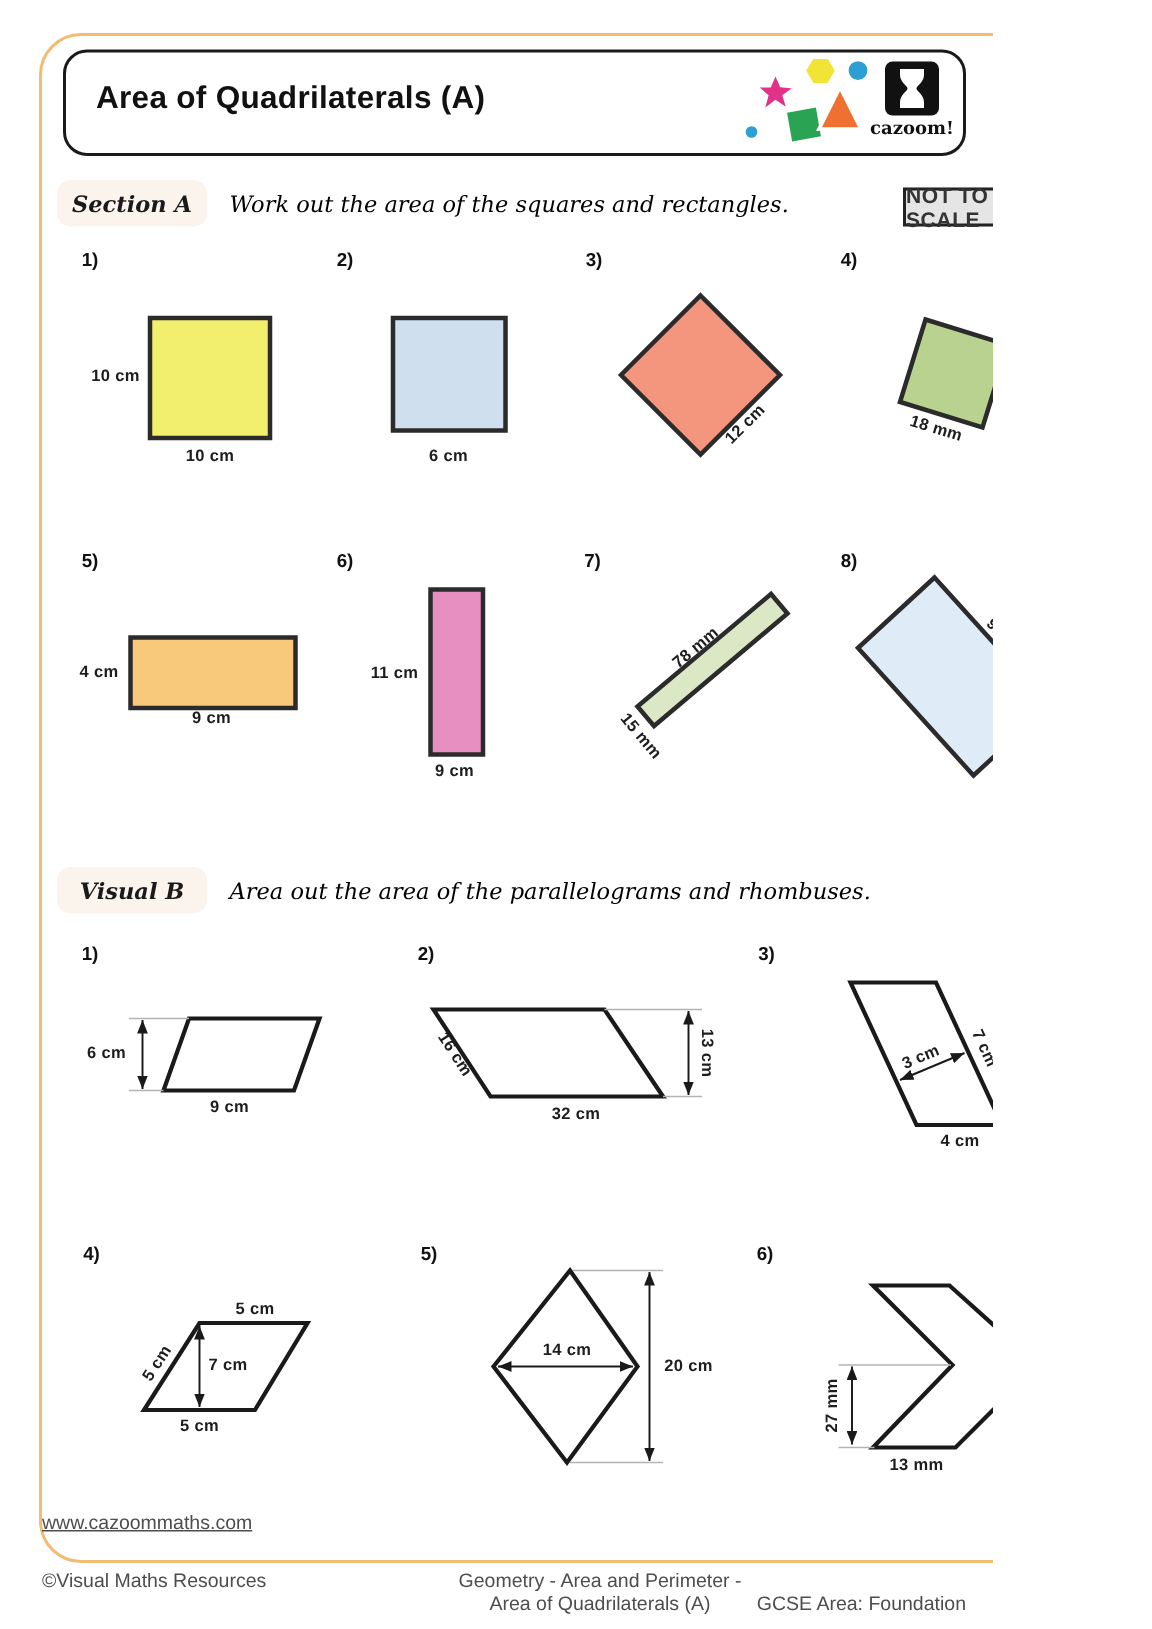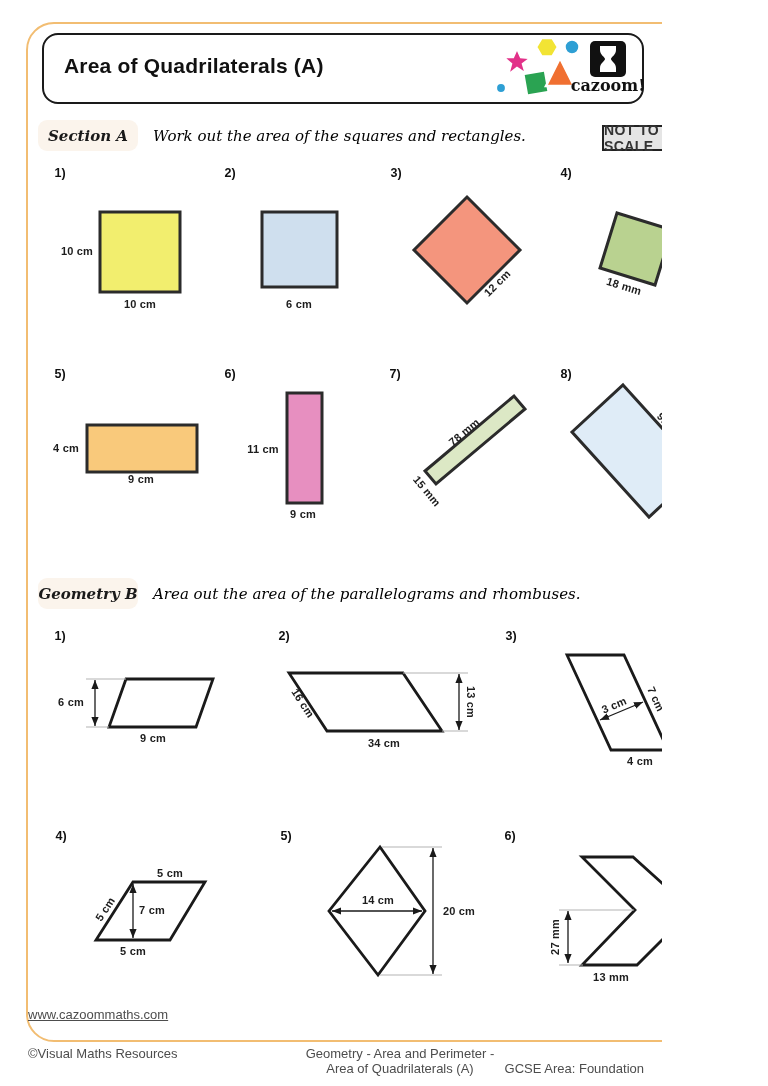--- a/index.html
+++ b/index.html
@@ -8,21 +8,21 @@
   #frame{position:absolute;left:26px;top:22px;width:712px;height:1016px;
          border:2.5px solid #f2bd72;border-radius:28px;}
   
   #titlebox{position:absolute;left:42px;top:33px;width:598px;height:67px;
             border:2.5px solid #1a1a1a;border-radius:16px;background:#fff;}
   #title{position:absolute;left:64px;top:66px;transform:translateY(-50%);
          font-size:21px;font-weight:700;color:#111;letter-spacing:.2px;}
   #cluster{position:absolute;left:492px;top:36px;}
   #logobox{position:absolute;left:590px;top:41px;width:36px;height:36px;background:#111;border-radius:5px;}
   #brand{position:absolute;left:608px;top:85px;transform:translate(-50%,-50%);
-         font-family:"DejaVu Serif",serif;font-weight:700;font-size:16px;color:#111;}
+         font-family:"DejaVu Serif",serif;font-weight:700;font-size:12px;color:#111;}
   #girl{position:absolute;left:660px;top:20px;}
   
   .seclabel{position:absolute;width:100px;height:31px;background:#fbf4ec;border-radius:9px;
             display:flex;align-items:center;justify-content:center;
             font-family:"DejaVu Serif",serif;font-style:italic;font-weight:700;font-size:15px;color:#1a1a1a;}
   .instruction{position:absolute;font-family:"DejaVu Serif",serif;font-style:italic;
                font-size:15px;color:#000000;transform:translateY(-50%);}
   #nts{position:absolute;left:602px;top:125px;width:91px;height:22px;border:2px solid #222;
        display:flex;align-items:center;justify-content:center;background:#e5e5e5;
        font-size:14px;font-weight:700;color:#333;letter-spacing:.4px;}
@@ -90,21 +90,21 @@
     <rect x="33" y="85" width="5" height="5" fill="#fff" stroke="#999" stroke-width="0.5"></rect>
     <rect x="45" y="85" width="5" height="5" fill="#fff" stroke="#999" stroke-width="0.5"></rect>
     <path d="M30,90 L38,90 L38,93 L28,93 Z" fill="#777" stroke="#333" stroke-width="0.8"></path>
     <path d="M45,90 L53,90 L55,93 L45,93 Z" fill="#777" stroke="#333" stroke-width="0.8"></path>
   </svg>
 
   <div class="seclabel" style="left:38px;top:120px">Section A</div>
   <span class="instruction" style="left:153px;top:136px">Work out the area of the squares and rectangles.</span>
   <div id="nts">NOT TO SCALE</div>
 
-  <div class="seclabel" style="left:38px;top:578px">Geometry B</div>
+  <div class="seclabel" style="left:38px;top:578px">Visual B</div>
   <span class="instruction" style="left:153px;top:594px">Area out the area of the parallelograms and rhombuses.</span>
 
   <svg id="fig" width="768" height="1086" viewBox="0 0 768 1086">
     <defs>
       <marker id="ah" viewBox="0 0 10 8" markerWidth="9" markerHeight="7.2" refX="10" refY="4" orient="auto-start-reverse" markerUnits="userSpaceOnUse">
         <path d="M0,0 L10,4 L0,8 Z" fill="#1a1a1a"></path>
       </marker>
     </defs>
 
     <rect class="shp" x="100" y="212" width="80" height="80" fill="#f2ee6e"></rect>
@@ -164,21 +164,21 @@
   <span class="lbl" style="left:263px;top:449px">11 cm</span>
   <span class="lbl" style="left:303px;top:514px">9 cm</span>
   <span class="lbl" style="left:464px;top:432px;--r:-40deg">78 mm</span>
   <span class="lbl" style="left:427px;top:491px;--r:50deg">15 mm</span>
   <span class="lbl" style="left:669px;top:425px;--r:48deg">9.1 m</span>
   <span class="lbl" style="left:684px;top:501px;--r:-44deg">2.5 m</span>
 
   <span class="lbl" style="left:71px;top:702px">6 cm</span>
   <span class="lbl" style="left:153px;top:738px">9 cm</span>
   <span class="lbl" style="left:303px;top:703px;--r:57deg">16 cm</span>
-  <span class="lbl" style="left:384px;top:743px">34 cm</span>
+  <span class="lbl" style="left:384px;top:743px">32 cm</span>
   <span class="lbl" style="left:471px;top:702px;--r:90deg">13 cm</span>
   <span class="lbl" style="left:614px;top:705px;--r:-23deg">3 cm</span>
   <span class="lbl" style="left:656px;top:699px;--r:65deg">7 cm</span>
   <span class="lbl" style="left:640px;top:761px">4 cm</span>
   <span class="lbl" style="left:170px;top:873px">5 cm</span>
   <span class="lbl" style="left:105px;top:909px;--r:-57deg">5 cm</span>
   <span class="lbl" style="left:152px;top:910px">7 cm</span>
   <span class="lbl" style="left:133px;top:951px">5 cm</span>
   <span class="lbl" style="left:378px;top:900px">14 cm</span>
   <span class="lbl" style="left:459px;top:911px">20 cm</span>

